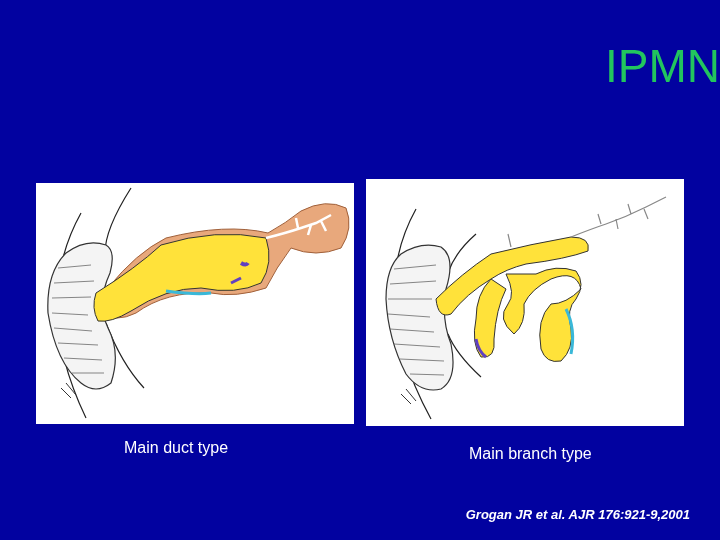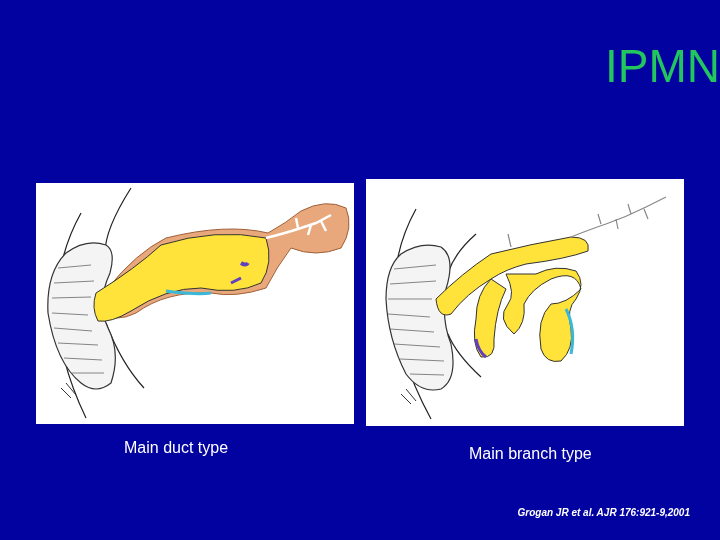--- a/index.html
+++ b/index.html
@@ -5,21 +5,21 @@
   html, body { margin:0; padding:0; }
   body { width:720px; height:540px; background:#0202a0; position:relative; overflow:hidden; font-family:"Liberation Sans", sans-serif; }
   .title { position:absolute; left:0; width:720px; top:38px; text-align:right; color:#22c55e; font-size:46px; line-height:56px; }
   .panel { position:absolute; background:#fff; overflow:hidden; }
   .panel svg { width:100%; height:100%; display:block; }
   #p1 { left:36px; top:183px; width:318px; height:241px; }
   #p2 { left:366px; top:179px; width:318px; height:247px; }
   .cap { position:absolute; color:#fff; font-size:16px; line-height:20px; }
   #c1 { left:124px; top:438px; }
   #c2 { left:469px; top:444px; }
-  .cite { position:absolute; right:30px; top:507px; color:#fff; font-size:10px; font-style:italic; font-weight:bold; }
+  .cite { position:absolute; right:30px; top:507px; color:#fff; font-size:13px; font-style:italic; font-weight:bold; }
 </style>
 </head>
 <body>
 
 <div class="title">IPMN</div>
 
 <div class="panel" id="p1">
   <svg viewBox="0 0 318 241">
 
     <path d="M45 30 Q-5 120 50 235" fill="none" stroke="#222" stroke-width="1.2"></path>

